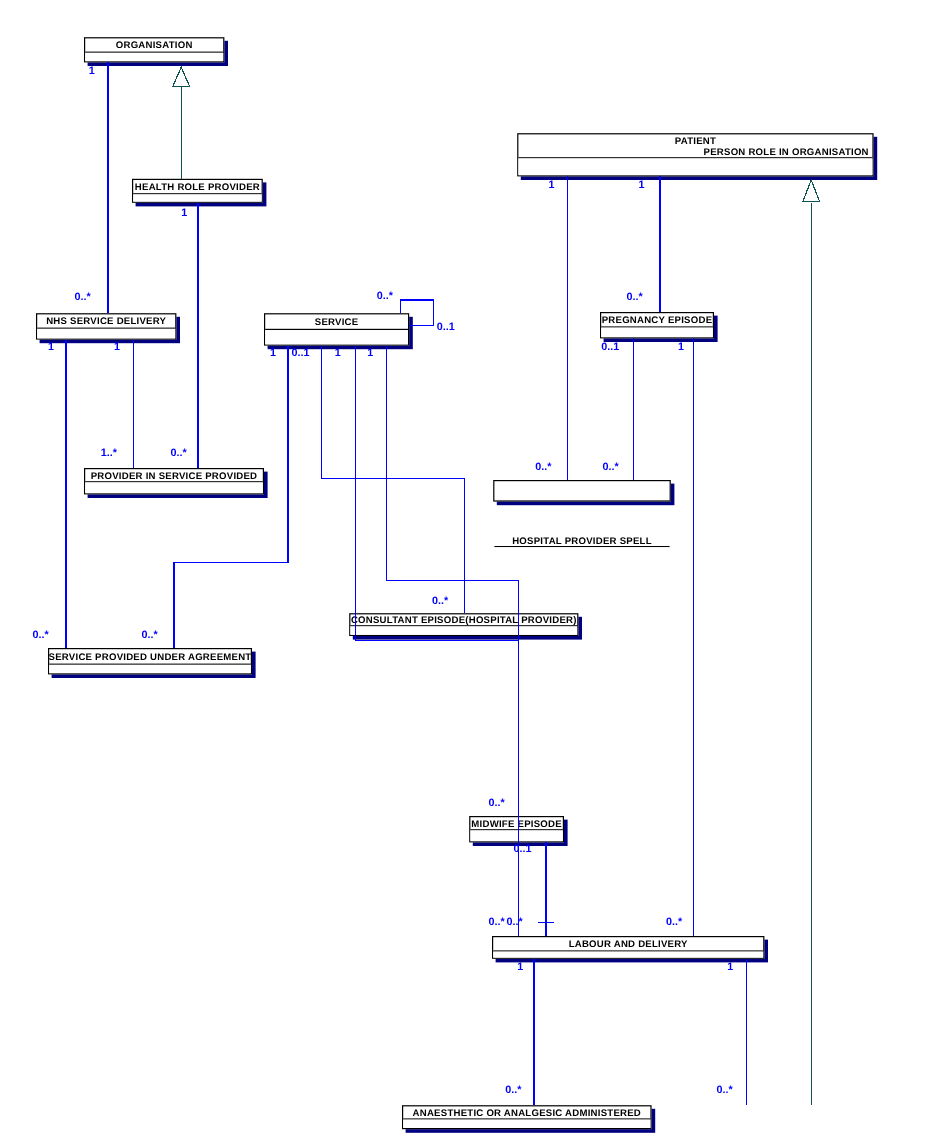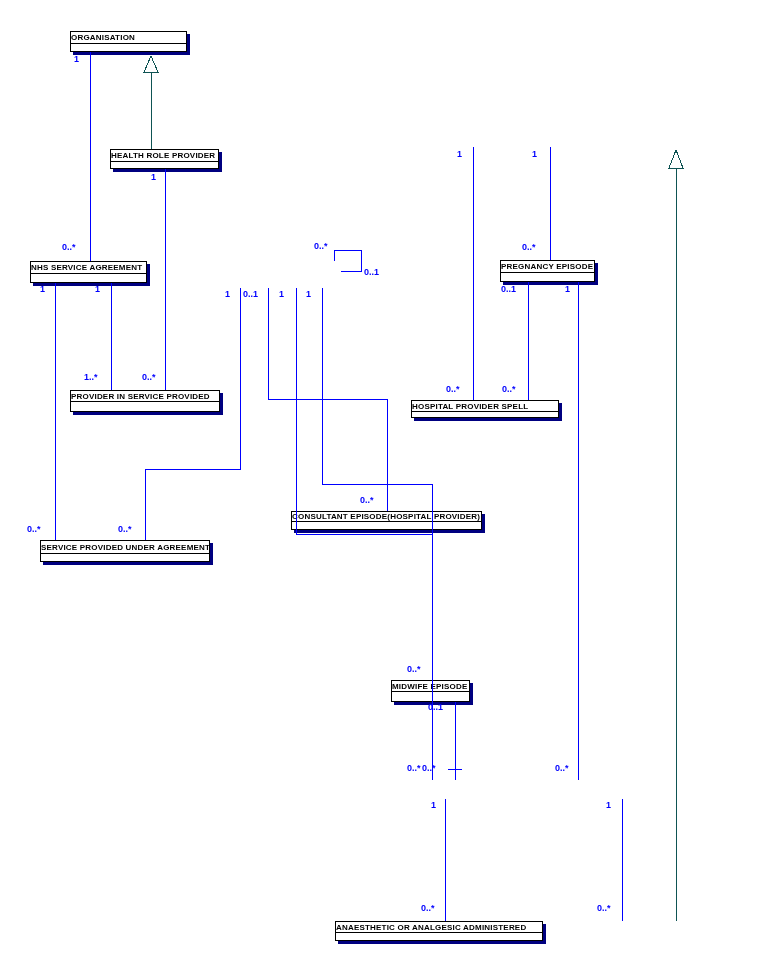--- a/index.html
+++ b/index.html
@@ -5,21 +5,21 @@
   html,body{margin:0;padding:0;background:#ffffff;}
   .diagram{
     position:relative;width:771px;height:955px;background:#ffffff;
     font-family:"Liberation Sans", sans-serif;overflow:hidden;
   }
   .entity{
     position:absolute;background:#ffffff;border:1px solid #000000;
     box-shadow:3px 3px 0 #000080;z-index:1;box-sizing:border-box;
   }
   .entity-title{
-    border-bottom:1px solid #000000;display:flex;align-items:center;
+    border-bottom:1px solid #000000;display:flex;align-items:center;justify-content:center;
     font-size:8px;font-weight:bold;color:#000000;white-space:nowrap;overflow:hidden;
     letter-spacing:0.2px;box-sizing:border-box;
   }
   .entity-title.two-line{flex-direction:column;justify-content:center;align-items:stretch;}
   .entity-title.two-line .line1{display:block;text-align:center;width:100%;}
   .entity-title.two-line .line2{display:block;text-align:right;width:100%;padding-right:3px;box-sizing:border-box;}
   .entity-body{background:#ffffff;}
   .mult{
     position:absolute;color:#0000ff;font-size:9px;font-weight:bold;line-height:1;
     z-index:3;white-space:nowrap;
@@ -35,40 +35,53 @@
         <span class="line1">ORGANISATION</span>
       </div>
       <div class="entity-body" style="height: 7px;"></div>
     </div>
     <div class="entity" style="left: 110px; top: 149px; width: 109px; height: 20px;">
       <div class="entity-title" style="height: 12px;">
         <span class="line1">HEALTH ROLE PROVIDER</span>
       </div>
       <div class="entity-body" style="height: 6px;"></div>
     </div>
+    <div class="entity" style="left: 431px; top: 111px; width: 297px; height: 36px;">
+      <div class="entity-title two-line" style="height: 20px;">
+        <span class="line1">PATIENT</span>
+        <span class="line2">PERSON ROLE IN ORGANISATION</span>
+      </div>
+      <div class="entity-body" style="height: 14px;"></div>
+    </div>
     <div class="entity" style="left: 30px; top: 261px; width: 117px; height: 22px;">
       <div class="entity-title" style="height: 12px;">
-        <span class="line1">NHS SERVICE AGREEMENT</span>
+        <span class="line1">NHS SERVICE DELIVERY</span>
       </div>
       <div class="entity-body" style="height: 8px;"></div>
+    </div>
+    <div class="entity" style="left: 220px; top: 261px; width: 121px; height: 27px;">
+      <div class="entity-title" style="height: 13px;">
+        <span class="line1">SERVICE</span>
+      </div>
+      <div class="entity-body" style="height: 12px;"></div>
     </div>
     <div class="entity" style="left: 500px; top: 260px; width: 95px; height: 22px;">
       <div class="entity-title" style="height: 12px;">
         <span class="line1">PREGNANCY EPISODE</span>
       </div>
       <div class="entity-body" style="height: 8px;"></div>
     </div>
     <div class="entity" style="left: 70px; top: 390px; width: 150px; height: 22px;">
       <div class="entity-title" style="height: 11px;">
         <span class="line1">PROVIDER IN SERVICE PROVIDED</span>
       </div>
       <div class="entity-body" style="height: 9px;"></div>
     </div>
     <div class="entity" style="left: 411px; top: 400px; width: 148px; height: 18px;">
-      <div class="entity-title" style="height: 11px;">
+      <div class="entity-title" style="height: 11px; margin-top: 44px;">
         <span class="line1">HOSPITAL PROVIDER SPELL</span>
       </div>
       <div class="entity-body" style="height: 5px;"></div>
     </div>
     <div class="entity" style="left: 291px; top: 511px; width: 191px; height: 19px;">
       <div class="entity-title" style="height: 10px;">
         <span class="line1">CONSULTANT EPISODE(HOSPITAL PROVIDER)</span>
       </div>
       <div class="entity-body" style="height: 7px;"></div>
     </div>
@@ -76,20 +89,26 @@
       <div class="entity-title" style="height: 13px;">
         <span class="line1">SERVICE PROVIDED UNDER AGREEMENT</span>
       </div>
       <div class="entity-body" style="height: 7px;"></div>
     </div>
     <div class="entity" style="left: 391px; top: 680px; width: 79px; height: 22px;">
       <div class="entity-title" style="height: 11px;">
         <span class="line1">MIDWIFE EPISODE</span>
       </div>
       <div class="entity-body" style="height: 9px;"></div>
+    </div>
+    <div class="entity" style="left: 410px; top: 780px; width: 227px; height: 19px;">
+      <div class="entity-title" style="height: 12px;">
+        <span class="line1">LABOUR AND DELIVERY</span>
+      </div>
+      <div class="entity-body" style="height: 5px;"></div>
     </div>
     <div class="entity" style="left: 335px; top: 921px; width: 208px; height: 20px;">
       <div class="entity-title" style="height: 11px;">
         <span class="line1">ANAESTHETIC OR ANALGESIC ADMINISTERED</span>
       </div>
       <div class="entity-body" style="height: 7px;"></div>
     </div>
     <svg id="connector-layer" width="771" height="955" shape-rendering="crispEdges">
       <polyline points="90,52 90,261" fill="none" stroke="#0000ff" stroke-width="1"></polyline>
       <polyline points="165,169 165,390" fill="none" stroke="#0000ff" stroke-width="1"></polyline>

